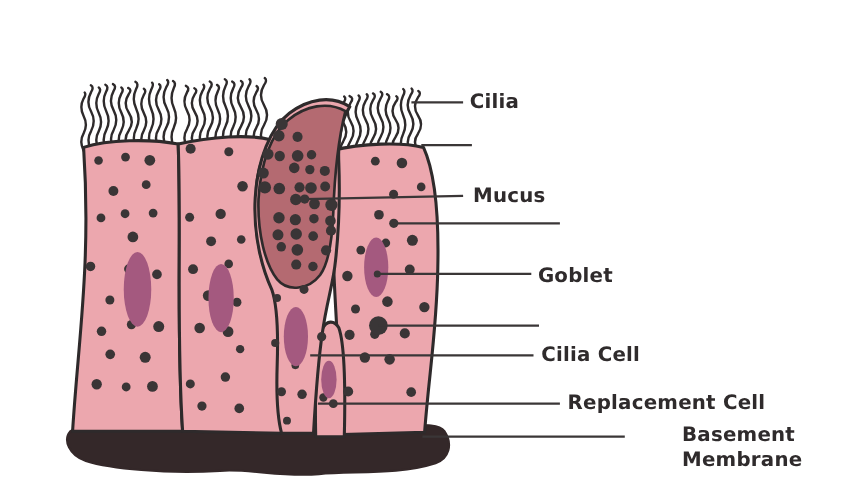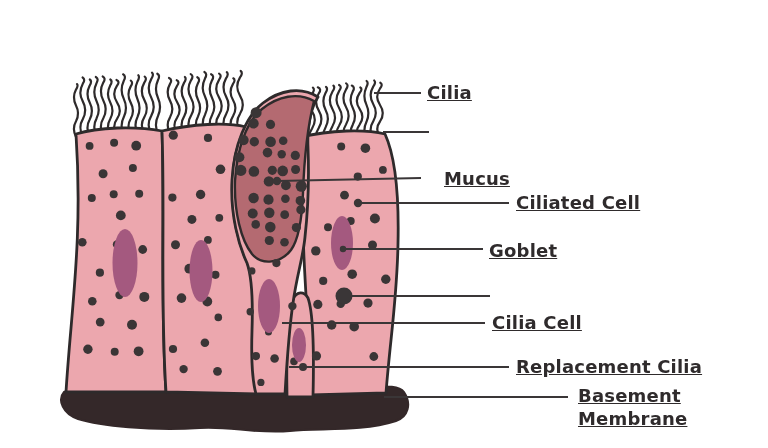--- a/index.html
+++ b/index.html
@@ -13,22 +13,22 @@
   svg{position:absolute;left:0;top:0;}
   .cell{fill:var(--cell-fill);stroke:var(--cell-stroke);stroke-width:2.8;stroke-linejoin:round;}
   .mucus{fill:var(--mucus-fill);stroke:var(--cell-stroke);stroke-width:2.4;stroke-linejoin:round;}
   .membrane{fill:var(--membrane-fill);stroke:var(--membrane-fill);stroke-width:2;}
   .nucleus{fill:var(--nucleus-fill);}
   .dots circle{fill:var(--dot);}
   .cilia path{fill:none;stroke:var(--cell-stroke);stroke-width:2.2;stroke-linecap:round;}
   .lead{stroke:var(--leader-line);stroke-width:2.1;}
   .lead-dot{fill:var(--leader-line);}
   .label{position:absolute;color:var(--label-text);font-weight:bold;font-size:18px;
-         line-height:22px;white-space:nowrap;letter-spacing:0.2px;text-decoration:underline;}
-  .label.wrap{white-space:normal;line-height:23px;width:140px;}
+         line-height:22px;white-space:nowrap;letter-spacing:0.2px;}
+  .label.wrap{white-space:normal;line-height:23px;width:140px;margin-left:42px;}
 </style>
 </head>
 <body>
 
 <div class="stage">
   <svg width="768" height="448" viewBox="0 0 768 448">
 
     <path class="membrane" d="M64,392 C80,384 120,386 180,387 C240,388 300,386 350,387 C380,387 398,384 404,392
          C412,404 408,417 396,421 C362,432 322,428 290,431 C255,434 230,426 200,428
          C150,431 100,426 78,419 C63,414 57,400 64,392 Z"></path>
@@ -223,19 +223,18 @@
       <circle class="lead-dot" cx="343" cy="249" r="3.2"></circle>
       <line class="lead" x1="344" y1="296" x2="490" y2="296"></line>
       <line class="lead" x1="282" y1="323" x2="485" y2="323"></line>
       <line class="lead" x1="289" y1="367" x2="509" y2="367"></line>
       <circle class="lead-dot" cx="303" cy="367" r="4"></circle>
       <line class="lead" x1="384" y1="397" x2="568" y2="397"></line>
     </g>
   </svg>
 
   <div class="label" style="left:427px;top:82px">Cilia</div>
-  <div class="label" style="left:444px;top:168px">Mucus</div>
-  <div class="label" style="left:516px;top:192px">Ciliated Cell</div>
+  <div class="label" style="left:430px;top:168px">Mucus</div>
   <div class="label" style="left:489px;top:240px">Goblet</div>
   <div class="label" style="left:492px;top:312px">Cilia Cell</div>
-  <div class="label" style="left:516px;top:356px">Replacement Cilia</div>
+  <div class="label" style="left:516px;top:356px">Replacement Cell</div>
   <div class="label wrap" style="left:578px;top:384px">Basement Membrane</div>
 </div>
 
 </body></html>

